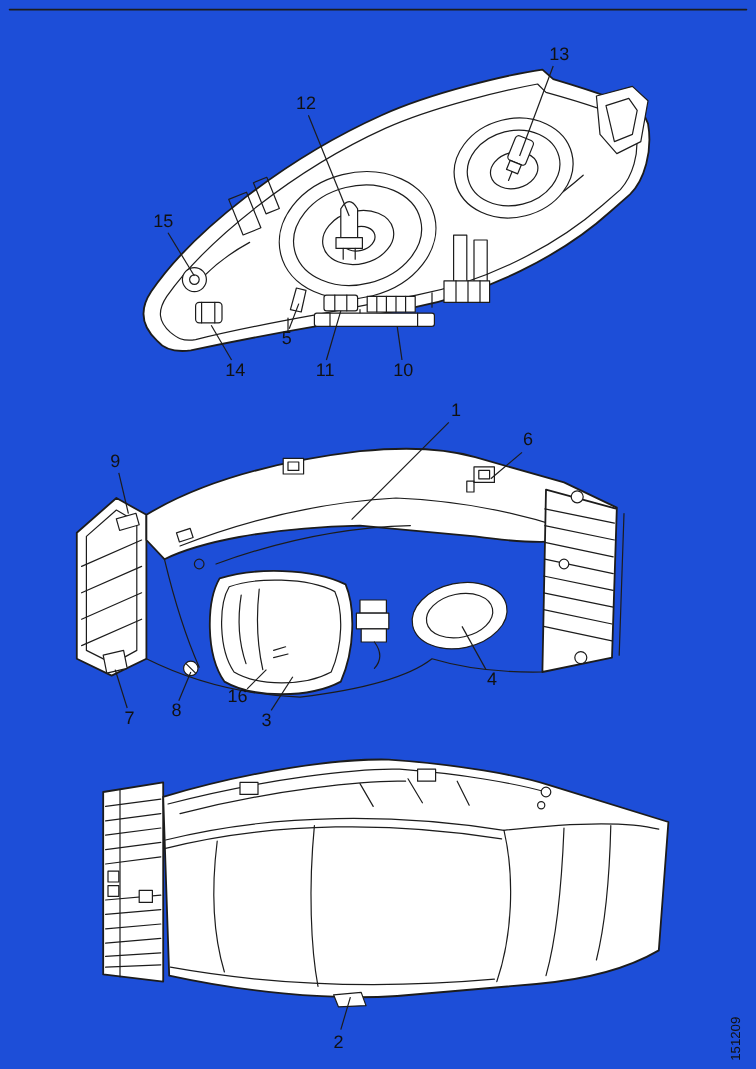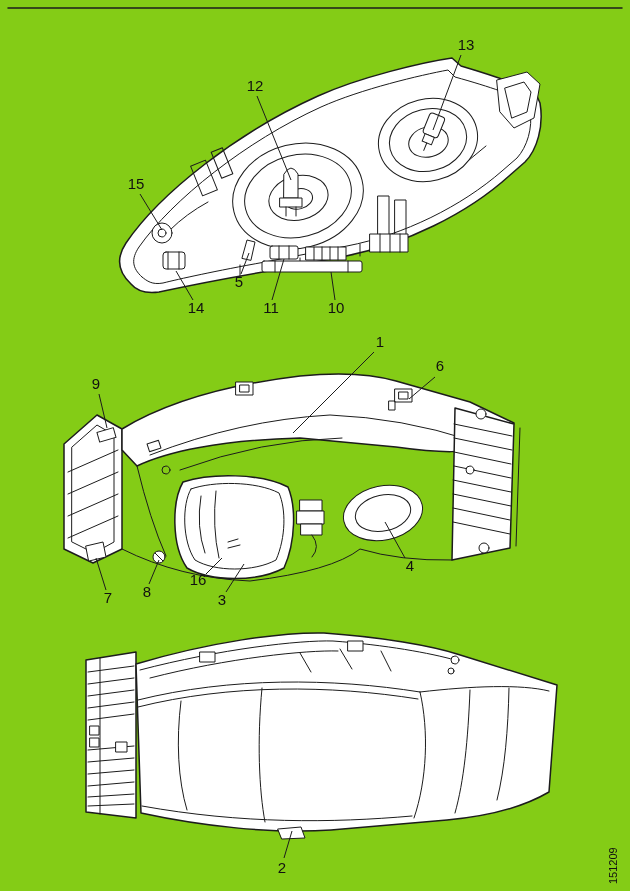--- a/index.html
+++ b/index.html
@@ -1,19 +1,19 @@
 <!DOCTYPE html>
 <html><head>
 <meta charset="utf-8">
 <style>
   html,body{margin:0;padding:0;background:#ffffff;}
   .page{
     position:relative;
     width:630px;height:891px;
-    background:#84cc16;
+    background:#1d4ed8;
     overflow:hidden;
     font-family:"Liberation Sans", sans-serif;
   }
   svg{position:absolute;left:0;top:0;}
   .ln{stroke:#1c1c1c;fill:none;stroke-width:1;stroke-linejoin:round;stroke-linecap:round;}
   .ln2{stroke:#1c1c1c;fill:none;stroke-width:1.5;stroke-linejoin:round;stroke-linecap:round;}
   .wfill{fill:#ffffff;}
   .leader{stroke:#1c1c1c;stroke-width:1;}
   .callout{
     font-family:"Liberation Sans", sans-serif;

